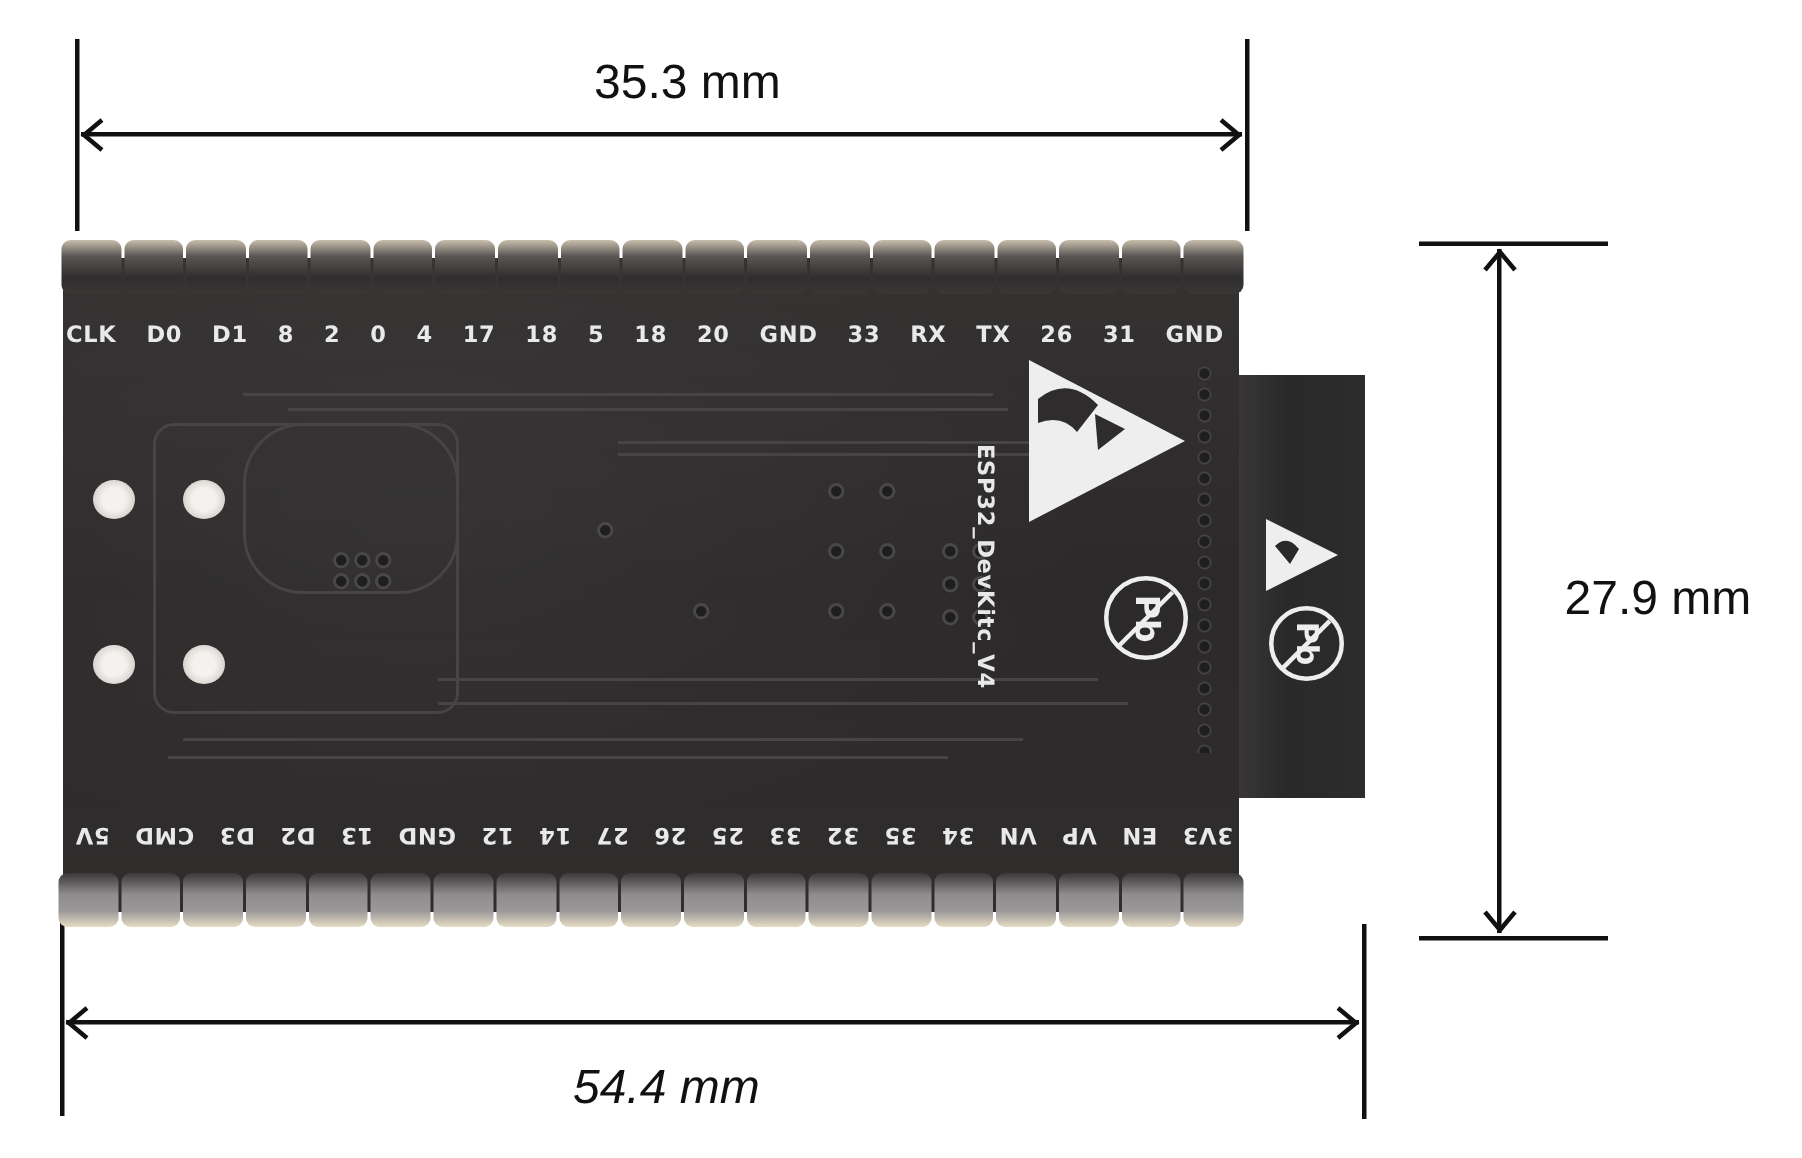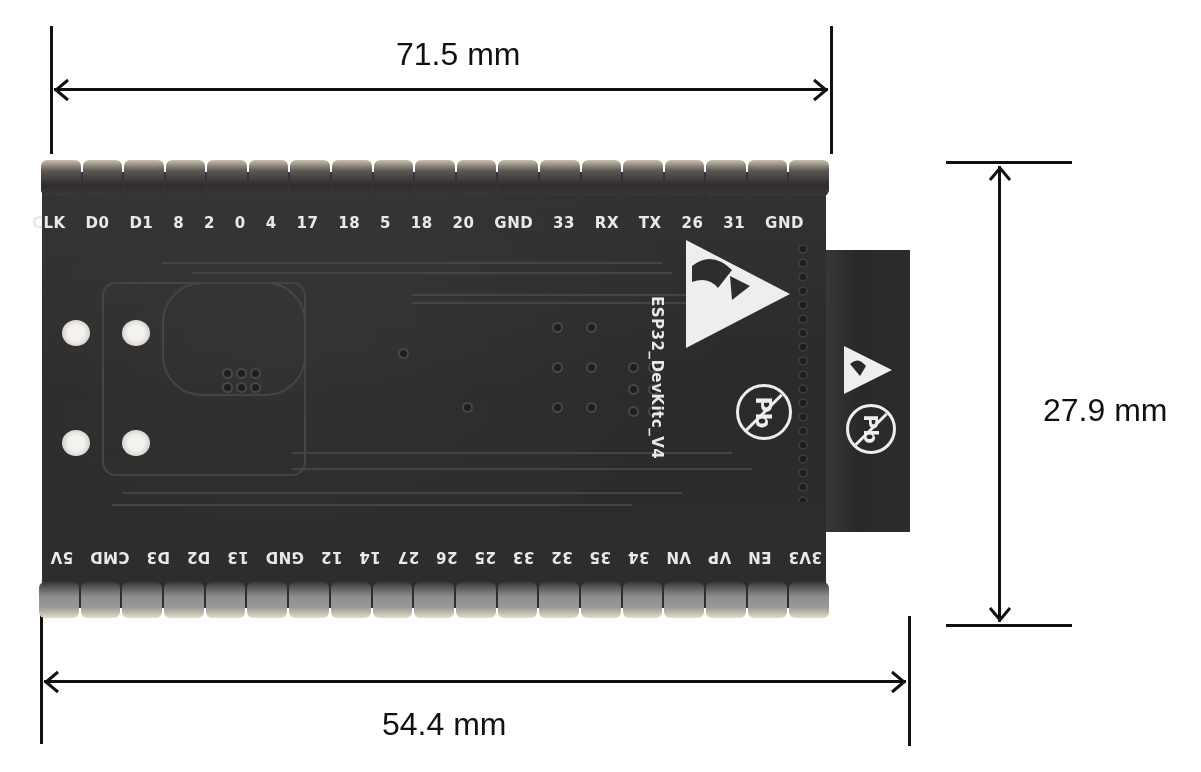--- a/index.html
+++ b/index.html
@@ -18,21 +18,21 @@
 
   .header { position: absolute; height: 36px; display: flex; }
   .header .pin { flex: 1; margin: 0 1px; border-radius: 6px; }
   .header-top { left: 40px; top: 160px; width: 790px; }
   .header-top .pin { background: linear-gradient(180deg, #c9bfae 0%, #5a5654 30%, #2f2d2d 70%, #3a3737 100%); }
   .header-bottom { left: 38px; top: 582px; width: 792px; }
   .header-bottom .pin { background: linear-gradient(180deg, #3a3838 0%, #8e8c8c 40%, #9a9898 70%, #e6dcc4 100%); }
 
   .pin-row { position: absolute; display: flex; justify-content: space-between; color: #e9e9e9; font-family: "DejaVu Sans", sans-serif;
              font-size: 15px; font-weight: bold; letter-spacing: 0.5px; }
-  .pin-row-top { left: 32px; top: 214px; width: 772px; }
+  .pin-row-top { left: 44px; top: 214px; width: 772px; }
   .pin-row-bottom { left: 50px; top: 548px; width: 772px; transform: rotate(180deg); }
 
   .trace { position: absolute; border: 2px solid #474444; }
   .via { position: absolute; width: 7px; height: 7px; border-radius: 50%; background: #1f1e1e; border: 2px solid #4a4747; }
   .pad { position: absolute; width: 28px; height: 26px; border-radius: 50%; background: radial-gradient(circle, #f4f2ee 40%, #bdbab4 100%); }
 
   .silk-vertical { position: absolute; left: 648px; top: 296px; color: #e8e8e8; font-family: "DejaVu Sans", sans-serif; font-weight: bold;
                    font-size: 15px; writing-mode: vertical-rl; letter-spacing: 0.5px; }
   .pb-logo { position: absolute; border: 3px solid #eee; border-radius: 50%; color: #eee; font-family: "DejaVu Sans", sans-serif;
              font-weight: bold; display: flex; align-items: center; justify-content: center; }
@@ -44,47 +44,47 @@
 <div>
   <div class="line" style="left:50px; top:26px; width:3px; height:128px;"></div>
   <div class="line" style="left:830px; top:26px; width:3px; height:128px;"></div>
   <div class="line" style="left:54px; top:88px; width:774px; height:3px;"></div>
   <svg style="position:absolute; left:52px; top:78px;" width="20" height="24">
       <polyline points="16,2 4,12 16,22" fill="none" stroke="#111" stroke-width="3"></polyline>
     </svg>
   <svg style="position:absolute; left:810px; top:78px;" width="20" height="24">
       <polyline points="4,2 16,12 4,22" fill="none" stroke="#111" stroke-width="3"></polyline>
     </svg>
-  <div class="dim-text" style="left:396px; top:36px;">71.5 mm</div>
+  <div class="dim-text" style="left:396px; top:36px;">35.3 mm</div>
 </div>
 
 <div>
   <div class="line" style="left:946px; top:161px; width:126px; height:3px;"></div>
   <div class="line" style="left:946px; top:624px; width:126px; height:3px;"></div>
   <div class="line" style="left:998px; top:166px; width:3px; height:456px;"></div>
   <svg style="position:absolute; left:988px; top:164px;" width="24" height="20">
       <polyline points="2,16 12,4 22,16" fill="none" stroke="#111" stroke-width="3"></polyline>
     </svg>
   <svg style="position:absolute; left:988px; top:604px;" width="24" height="20">
       <polyline points="2,4 12,16 22,4" fill="none" stroke="#111" stroke-width="3"></polyline>
     </svg>
-  <div class="dim-text" style="left:1043px; top:392px;">27.9 mm</div>
+  <div class="dim-text" style="left:1043px; top:380px;">27.9 mm</div>
 </div>
 
 <div>
   <div class="line" style="left:40px; top:614px; width:3px; height:130px;"></div>
   <div class="line" style="left:908px; top:616px; width:3px; height:130px;"></div>
   <div class="line" style="left:44px; top:680px; width:862px; height:3px;"></div>
   <svg style="position:absolute; left:42px; top:670px;" width="20" height="24">
       <polyline points="16,2 4,12 16,22" fill="none" stroke="#111" stroke-width="3"></polyline>
     </svg>
   <svg style="position:absolute; left:888px; top:670px;" width="20" height="24">
       <polyline points="4,2 16,12 4,22" fill="none" stroke="#111" stroke-width="3"></polyline>
     </svg>
-  <div class="dim-text" style="left:382px; top:706px;">54.4 mm</div>
+  <div class="dim-text" style="left:382px; top:706px;font-style:italic;">54.4 mm</div>
 </div>
 
 <div class="antenna">
   <svg style="position:absolute; left:18px; top:92px;" width="56" height="56">
     <polygon points="4,4 52,28 4,52" fill="#eee"></polygon>
     <path d="M10,22 q8,-8 16,2 l-6,10 z" fill="#2a2929"></path>
   </svg>
   <div class="pb-logo" style="left:24px; top:154px; width:44px; height:44px; font-size:20px;">
     <span style="transform:rotate(90deg);">Pb</span>
   </div>

